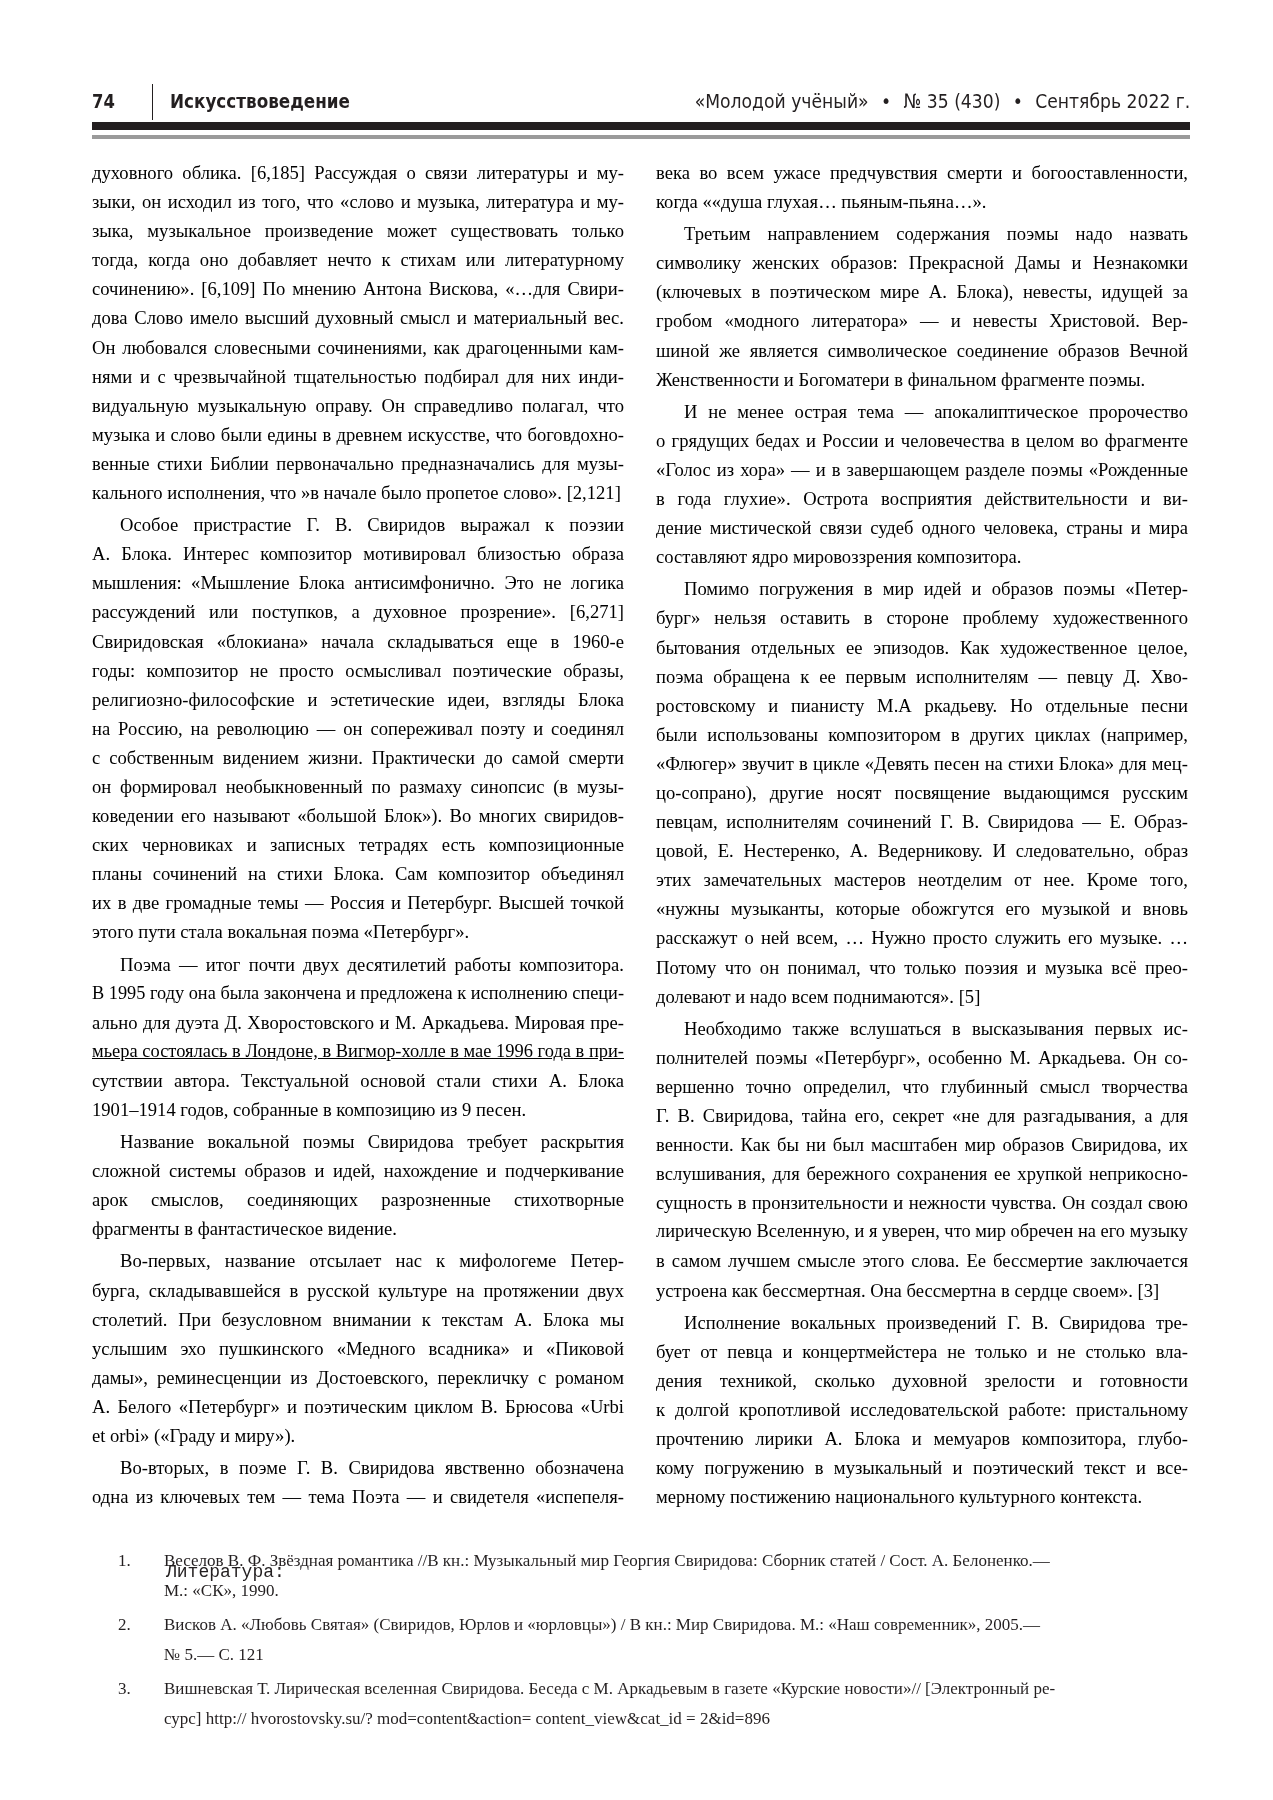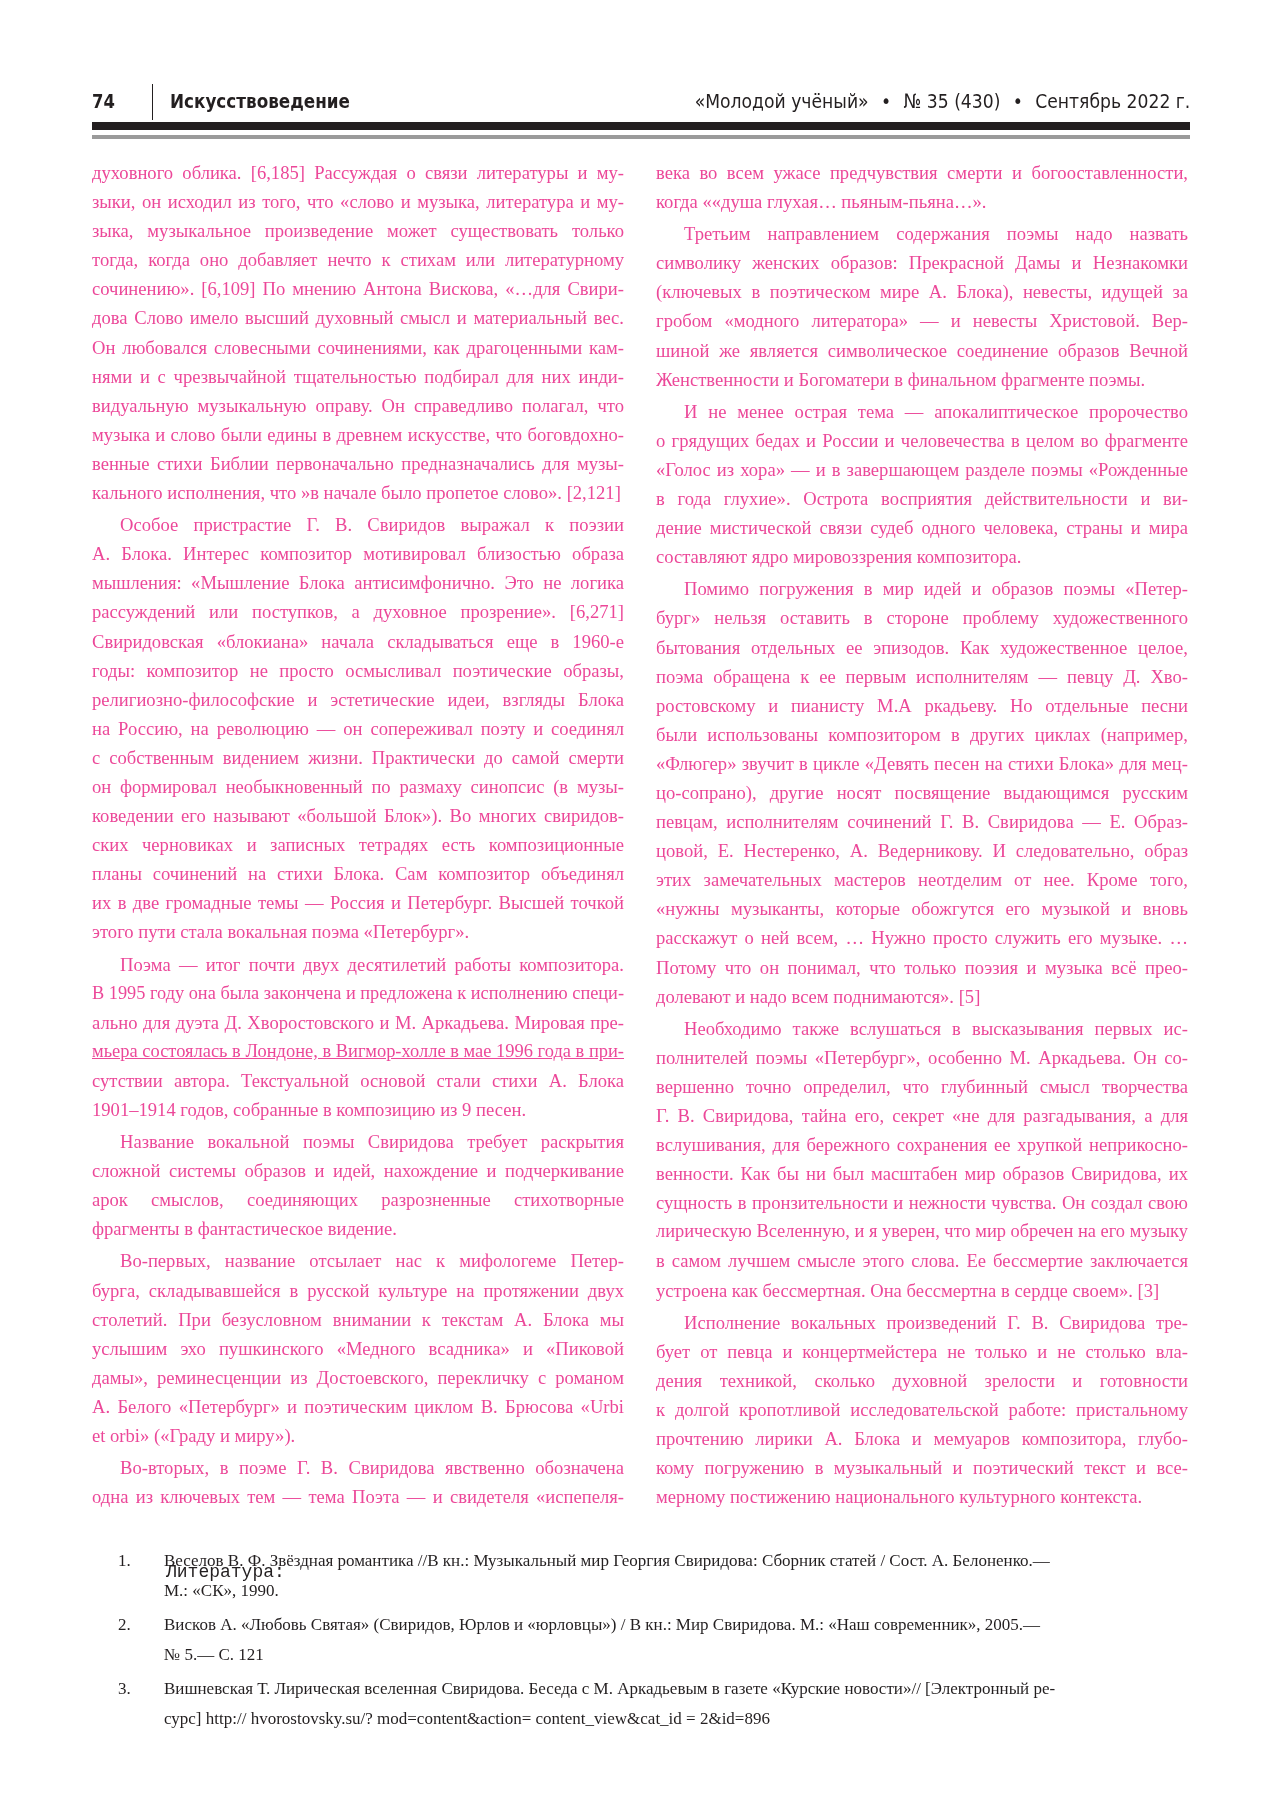--- a/index.html
+++ b/index.html
@@ -10,21 +10,21 @@
   .running-header { position: absolute; left: 92px; top: 86px; width: 1098px; height: 32px; }
   .hdr-page { position: absolute; left: 0; top: 0; font-family: "DejaVu Sans", sans-serif; font-weight: bold; font-size: 20px; line-height: 30px; color: #231f20; transform: scaleX(0.82); transform-origin: left center; }
   .hdr-sep { position: absolute; left: 60px; top: -2px; width: 1px; height: 36px; background: #231f20; }
   .hdr-section { position: absolute; left: 78px; top: 0; font-family: "DejaVu Sans", sans-serif; font-weight: bold; font-size: 20px; line-height: 30px; transform: scaleX(0.84); transform-origin: left center; white-space: nowrap; }
   .hdr-journal { position: absolute; right: 0; top: 0; font-family: "DejaVu Sans", sans-serif; font-size: 20px; line-height: 30px; white-space: nowrap; transform: scaleX(0.86); transform-origin: right center; }
   .hdr-journal .dot { margin: 0 8px; }
   .rule-thick { position: absolute; left: 92px; top: 122px; width: 1098px; height: 8px; background: #231f20; }
   .rule-thin { position: absolute; left: 92px; top: 135px; width: 1098px; height: 4px; background: #9a9a9a; }
 
   
-  .col { position: absolute; top: 158px; width: 532px; font-family: "Liberation Serif", "DejaVu Serif", serif; font-size: 18.6px; color: #ec4899; }
+  .col { position: absolute; top: 158px; width: 532px; font-family: "Liberation Serif", "DejaVu Serif", serif; font-size: 18.6px; color: #000000; }
   .col-left { left: 92px; }
   .col-right { left: 656px; }
   .ln { display: block; height: 29.1px; line-height: 29.1px; white-space: nowrap; text-align: justify; text-align-last: justify; overflow: visible; }
   .ln.last { text-align-last: left; }
   .ln.indent { padding-left: 28px; }
   .pgap { display: block; height: 3px; }
 
   
   .refs-title { position: absolute; left: 118px; top: 1558px; font-family: Liberation Mono, monospace; font-size: 18px; line-height: 28px; margin-left: 48px; }
   .refs { position: absolute; left: 118px; top: 1546px; width: 1072px; font-family: "Liberation Serif", "DejaVu Serif", serif; font-size: 17px; }
@@ -157,22 +157,22 @@
         <span class="ln">расскажут о ней всем, … Нужно просто служить его музыке. …</span>
         <span class="ln">Потому что он понимал, что только поэзия и музыка всё прео-</span>
         <span class="ln last">долевают и надо всем поднимаются». [5]</span>
       </div>
       <span class="pgap"></span>
       <div>
         <span class="ln indent">Необходимо также вслушаться в высказывания первых ис-</span>
         <span class="ln">полнителей поэмы «Петербург», особенно М. Аркадьева. Он со-</span>
         <span class="ln">вершенно точно определил, что глубинный смысл творчества</span>
         <span class="ln">Г. В. Свиридова, тайна его, секрет «не для разгадывания, а для</span>
+        <span class="ln">венности. Как бы ни был масштабен мир образов Свиридова, их</span>
         <span class="ln">вслушивания, для бережного сохранения ее хрупкой неприкосно-</span>
-        <span class="ln">венности. Как бы ни был масштабен мир образов Свиридова, их</span>
         <span class="ln">сущность в пронзительности и нежности чувства. Он создал свою</span>
         <span class="ln" style="font-size: 18.42px;">лирическую Вселенную, и я уверен, что мир обречен на его музыку</span>
         <span class="ln">в самом лучшем смысле этого слова. Ее бессмертие заключается</span>
         <span class="ln last">устроена как бессмертная. Она бессмертна в сердце своем». [3]</span>
       </div>
       <span class="pgap"></span>
       <div>
         <span class="ln indent">Исполнение вокальных произведений Г. В. Свиридова тре-</span>
         <span class="ln">бует от певца и концертмейстера не только и не столько вла-</span>
         <span class="ln">дения техникой, сколько духовной зрелости и готовности</span>

